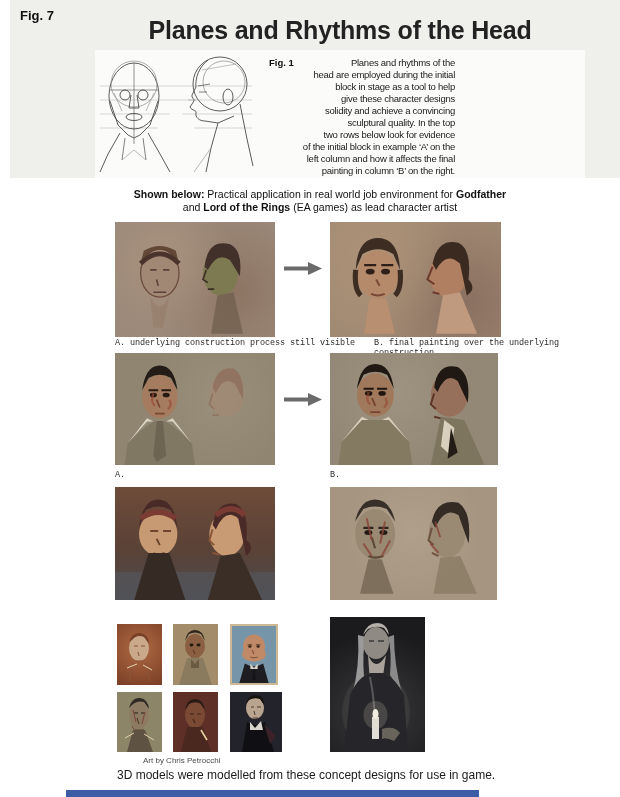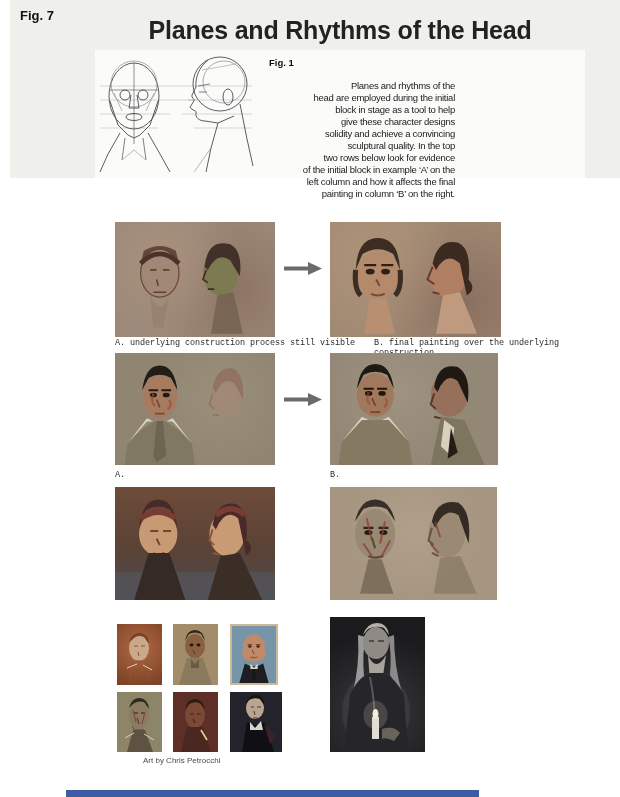--- a/index.html
+++ b/index.html
@@ -7,21 +7,21 @@
         font-family:"Liberation Sans",sans-serif;color:#1a1a1a;overflow:hidden;}
   .abs{position:absolute;text-align:right;}
   
   .band{left:10px;top:0;width:610px;height:178px;background:#efefec;}
   .figbox{left:95px;top:50px;width:490px;height:128px;background:#fbfbfa;}
   .fig7{left:20px;top:8px;font-size:13px;font-weight:700;color:#111;}
   .title{left:95px;top:16px;width:490px;text-align:center;font-size:25px;font-weight:600;color:#222;letter-spacing:-0.2px;}
   .construct{left:98px;top:54px;width:158px;height:122px;}
   .fig1-label{left:257px;top:57px;font-size:9.5px;font-weight:700;color:#111;margin-left:12px;}
   .fig1-text{left:287px;top:57px;width:168px;font-size:9.5px;line-height:12px;
-             letter-spacing:-0.25px;white-space:pre-line;color:#1a1a1a;margin-top:23px;}
+             letter-spacing:-0.25px;white-space:pre-line;color:#1a1a1a;}
   .shown{left:40px;top:188px;width:560px;text-align:center;font-size:10.5px;line-height:12.5px;color:#111;}
   .shown b{font-weight:700;}
   
   .tile{position:absolute;overflow:hidden;}
   .tile svg{display:block;width:100%;height:100%;}
   .cap{position:absolute;font-size:8.5px;color:#2b2b2b;letter-spacing:-0.1px;font-family:Liberation Mono, monospace;}
   .arrow{position:absolute;width:38px;height:15px;}
   .credit{left:117px;top:756px;font-size:8px;color:#4a4a4a;margin-left:26px;}
   .note{left:117px;top:768px;font-size:12px;color:#1a1a1a;}
   .bluebar{left:66px;top:790px;width:413px;height:7px;background:#3d5ca6;}
@@ -99,20 +99,24 @@
 head are employed during the initial
 block in stage as a tool to help
 give these character designs
 solidity and achieve a convincing
 sculptural quality. In the top
 two rows below look for evidence
 of the initial block in example ‘A’ on the
 left column and how it affects the final
 painting in  column ‘B’ on the right.</div>
 
+  <div class="abs shown">
+    <div><b>Shown below: </b><span> Practical application in real world job environment for </span><b>Godfather</b></div>
+    <div><span>and </span><b>Lord of the Rings</b><span> (EA games) as lead character artist</span></div>
+  </div>
 
   <div class="tile bg-r1a" style="left:115px;top:222px;width:160px;height:115px;">
     <svg viewBox="0 0 100 72" preserveAspectRatio="none">
       <ellipse cx="28" cy="32" rx="12" ry="15" fill="#a08875" stroke="#6b4a3c" stroke-width="0.8"></ellipse>
       <path d="M16 26 Q28 8 40 26 L38 18 Q28 12 18 18 Z" fill="#5c3f30" opacity="0.9"></path>
       <path d="M16 26 Q28 14 40 26" stroke="#4a332a" stroke-width="3" fill="none"></path>
       <path d="M22 30 H26 M30 30 H34 M26 36 L27 40 M24 44 H32" stroke="#59423a" stroke-width="1" fill="none"></path>
       <path d="M22 46 Q28 60 34 46 L30 66 H24 Z" fill="#947b68" opacity="0.6"></path>
       <ellipse cx="66" cy="32" rx="11" ry="14" fill="#7d7a52"></ellipse>
       <path d="M56 28 Q58 10 72 14 Q80 18 78 34 L72 24 Q64 18 58 30 Z" fill="#42302a"></path>
@@ -304,15 +308,16 @@
       <path d="M20 78 Q28 60 40 56 L54 56 Q66 62 74 78 L78 135 H14 Z" fill="#26262a"></path>
       <path d="M40 60 Q46 90 44 110" stroke="#6e6e6e" stroke-width="2" fill="none" opacity="0.7"></path>
       <rect x="42" y="100" width="7" height="22" fill="#e0ddd6"></rect>
       <ellipse cx="45.5" cy="97" rx="3" ry="5" fill="#f4f0e4"></ellipse>
       <ellipse cx="45.5" cy="98" rx="12" ry="14" fill="#e8e0c8" opacity="0.18"></ellipse>
       <path d="M52 112 Q64 108 70 116 L64 124 Q56 120 52 122 Z" fill="#7a7468" opacity="0.8"></path>
     </svg>
   </div>
 
   <div class="abs credit">Art by Chris Petrocchi</div>
+  <div class="abs note">3D models were modelled from these concept designs for use in game.</div>
   <div class="abs bluebar"></div>
 
 </div>
 
 </body></html>

